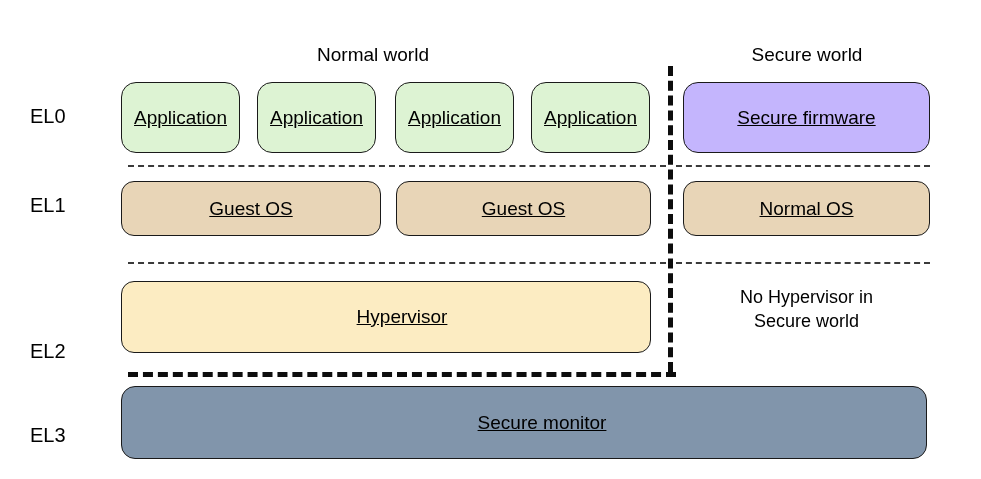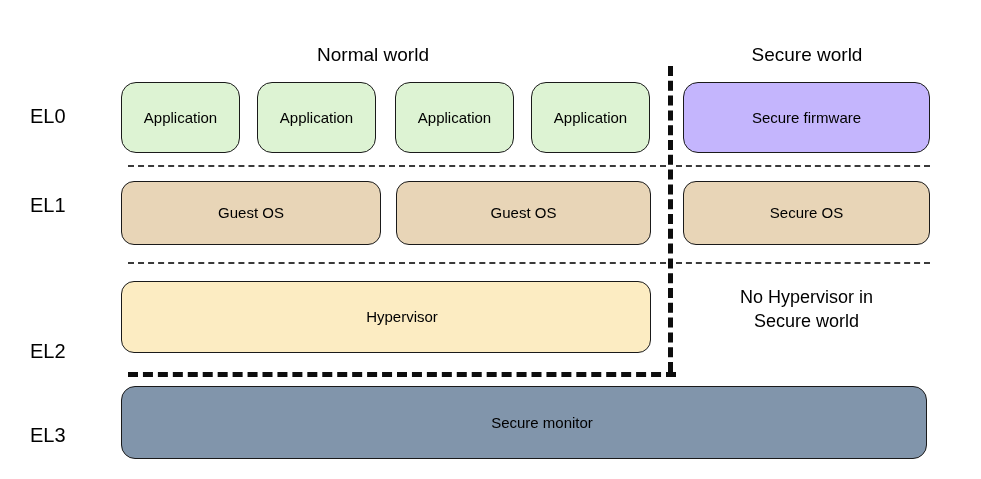--- a/index.html
+++ b/index.html
@@ -56,42 +56,43 @@
 
   
   .box {
     position: absolute;
     box-sizing: border-box;
     border: 1.6px solid #1a1a1a;
     border-radius: 13px;
     display: flex;
     align-items: center;
     justify-content: center;
-    font-size: 15px;
+    font-size: 19px;
     color: #000000;
     text-align: right;
     line-height: 1.15;
+    text-decoration: underline;
   }
 
   
   .el0-box {
     top: 82px;
     height: 71px;
     border-radius: 15px;
   }
   #box-app-0 { left: 121px; width: 119px; }
   #box-app-1 { left: 257px; width: 119px; }
   #box-app-2 { left: 395px; width: 119px; }
   #box-app-3 { left: 531px; width: 119px; }
   #box-secure-firmware { left: 683px; width: 247px; top: 82px; height: 71px; border-radius: 15px; }
 
   
   .el1-box {
     top: 181px;
-    height: 64px;
+    height: 55px;
   }
   #box-guest-os-0 { left: 121px; width: 260px; }
   #box-guest-os-1 { left: 396px; width: 255px; }
   #box-trusted-os { left: 683px; width: 247px; }
 
   
   #box-hypervisor {
     left: 121px;
     width: 530px;
     top: 281px;
@@ -170,21 +171,21 @@
   <div class="box el0-box" id="box-app-2" style="background-color: rgb(221, 243, 211); border-color: rgb(26, 26, 26); color: rgb(0, 0, 0);">Application</div>
   <div class="box el0-box" id="box-app-3" style="background-color: rgb(221, 243, 211); border-color: rgb(26, 26, 26); color: rgb(0, 0, 0);">Application</div>
 
   <div class="box" id="box-secure-firmware" style="background-color: #c4b5fd; border-color: rgb(26, 26, 26); color: rgb(0, 0, 0);">Secure firmware</div>
 
   <div class="hsep" id="hsep-el0-el1-left" style="border-top-color: rgb(58, 58, 58);"></div>
   <div class="hsep" id="hsep-el0-el1-right" style="border-top-color: rgb(58, 58, 58);"></div>
 
   <div class="box el1-box" id="box-guest-os-0" style="background-color: rgb(232, 213, 183); border-color: rgb(26, 26, 26); color: rgb(0, 0, 0);">Guest OS</div>
   <div class="box el1-box" id="box-guest-os-1" style="background-color: rgb(232, 213, 183); border-color: rgb(26, 26, 26); color: rgb(0, 0, 0);">Guest OS</div>
-  <div class="box el1-box" id="box-trusted-os" style="background-color: rgb(232, 213, 183); border-color: rgb(26, 26, 26); color: rgb(0, 0, 0);">Secure OS</div>
+  <div class="box el1-box" id="box-trusted-os" style="background-color: rgb(232, 213, 183); border-color: rgb(26, 26, 26); color: rgb(0, 0, 0);">Normal OS</div>
 
   <div class="hsep" id="hsep-el1-el2-left" style="border-top-color: rgb(58, 58, 58);"></div>
   <div class="hsep" id="hsep-el1-el2-right" style="border-top-color: rgb(58, 58, 58);"></div>
 
   <div class="box" id="box-hypervisor" style="background-color: rgb(252, 236, 194); border-color: rgb(26, 26, 26); color: rgb(0, 0, 0); padding-left: 32px;">Hypervisor</div>
   <div id="secure-no-hypervisor-note">No Hypervisor in
 Secure world</div>
 
   <div id="hsep-el2-el3" style="border-top-color: rgb(13, 13, 13);"></div>
 

